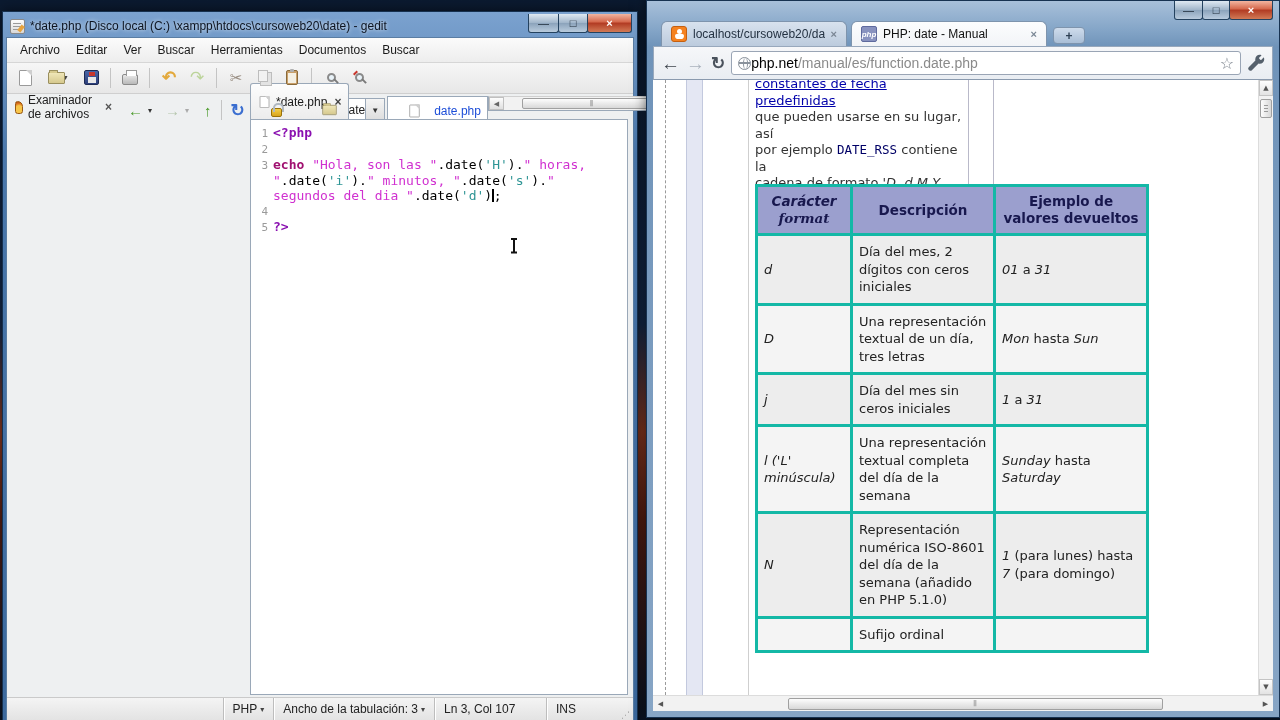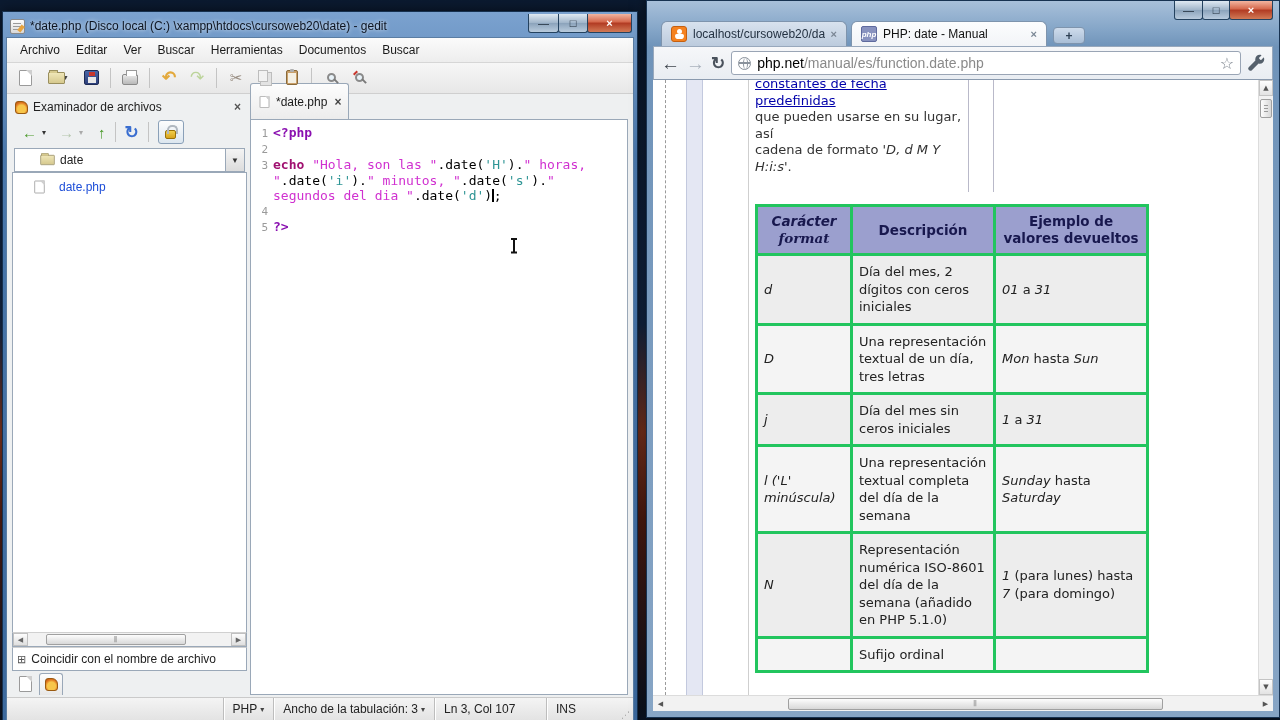--- a/index.html
+++ b/index.html
@@ -52,21 +52,21 @@
   .ic-copy { width:10px; height:12px; border:1px solid #bdbdbd; background:#f2f2f2; box-shadow:3px 3px 0 #e3e3e3, 3px 3px 0 1px #bdbdbd; margin:-3px 3px 0 0; }
   .ic-paste { width:12px; height:15px; background:#c9a06a; border:1px solid #8a6a3a; border-radius:2px; position:relative; }
   .ic-paste::before { content:""; position:absolute; left:1px; top:2px; width:8px; height:10px; background:#f4f0e4; }
   .ic-paste::after { content:""; position:absolute; left:3px; top:-2px; width:4px; height:3px; background:#b0b0b0; border-radius:1px; }
   .ic-mag { width:9px; height:9px; border:2px solid #8a8a8a; border-radius:50%; position:relative; background:#e8f2f8; }
   .ic-mag::after { content:""; position:absolute; width:6px; height:2px; background:#7a7a7a; transform:rotate(45deg); right:-5px; bottom:-2px; }
   .ic-mag.repl::before { content:""; position:absolute; width:5px; height:2px; background:#c8372e; transform:rotate(-45deg); left:-4px; top:-3px; }
 
   .g-main { flex:1; display:flex; padding:2px 5px; gap:3px; min-height:0; }
   
-  .g-side { width:235px; display:flex; flex-direction:column; min-height:0; }
+  .g-side { width:235px; display:flex; flex-direction:row; min-height:0; }
   .s-header { height:22px; display:flex; align-items:center; gap:5px; font-size:12px; color:#222; padding:0 3px; }
   .s-header .flame, .fb-flame { width:13px; height:13px; background:radial-gradient(circle at 50% 65%, #f7c64a 0 45%, #e07820 70%, #b24a10 100%); border-radius:3px 6px 3px 3px; border:1px solid #9a5a10; }
   .s-close { margin-left:auto; color:#555; font-size:12px; font-weight:bold; padding:0 3px; }
   .s-toolbar { height:28px; display:flex; align-items:center; gap:3px; padding:0 4px; }
   .s-tb-glyph { font-size:15px; font-weight:bold; line-height:1; }
   .green { color:#4a9a2a; } .disabled-green { color:#b5c6ad; } .blue { color:#3a6ed0; }
   .s-drop { font-size:8px; color:#333; padding:0 2px; }
   .s-drop.dis { color:#aaa; }
   .lockbtn { width:26px; height:24px; border:1px solid #8aa0b8; border-radius:3px; background:linear-gradient(#fdfdfd,#dce6ef); display:flex; align-items:center; justify-content:center; }
   .ic-lock { width:11px; height:9px; background:linear-gradient(#f2cf4a,#d8a41e); border:1px solid #9a7208; border-radius:2px; position:relative; margin-top:5px; }
@@ -126,21 +126,21 @@
   .c-tab-close { color:#7a8694; font-size:11px; font-weight:bold; }
   .favicon-xampp { width:16px; height:16px; background:#f58220; border-radius:3px; position:relative; flex:none; border:1px solid #c45f10; }
   .favicon-xampp::before { content:""; position:absolute; left:5px; top:2px; width:5px; height:5px; background:#fff; border-radius:50%; }
   .favicon-xampp::after { content:""; position:absolute; left:3px; bottom:2px; width:9px; height:5px; background:#fff; border-radius:2px 2px 4px 4px; }
   .favicon-php { width:16px; height:16px; background:#8892bf; border-radius:2px; color:#fff; font-style:italic; font-weight:bold; font-size:8px; display:flex; align-items:center; justify-content:center; flex:none; border:1px solid #5f6a9e; }
   .c-newtab { width:32px; height:17px; margin-left:6px; margin-bottom:2px; background:linear-gradient(#cfdcec,#a9bed6); border:1px solid #7e94ad; border-radius:4px; display:flex; align-items:center; justify-content:center; font-size:12px; font-weight:bold; color:#2e4054; }
   .c-toolbar { position:absolute; left:6px; right:6px; top:45px; height:34px; background:linear-gradient(#f6f7f9,#e9edf2); border:1px solid #98a8bc; border-bottom:1px solid #8a9aae; display:flex; align-items:center; padding:0 7px; gap:6px; }
   .navbtn { font-size:19px; line-height:1; color:#3d444c; }
   .navbtn.dis { color:#aab2bc; }
   .reload { font-size:17px; font-weight:bold; color:#4a525c; }
-  .omnibox { flex:1; height:24px; background:#fff; border:1px solid #9aa5b5; border-radius:3px; display:flex; align-items:center; padding:0 6px; gap:6px; }
+  .omnibox { flex:1; height:24px; background:#fff; border:1px solid #9aa5b5; border-radius:3px; display:flex; align-items:center; padding:0 6px; }
   .globe { width:13px; height:13px; border:1.5px solid #8a929c; border-radius:50%; position:relative; flex:none; }
   .globe::before { content:""; position:absolute; left:0; right:0; top:4.5px; height:1.5px; background:#8a929c; }
   .globe::after { content:""; position:absolute; left:3.5px; top:0; bottom:0; width:3px; border:1.5px solid #8a929c; border-top:none; border-bottom:none; border-radius:50%; }
   .url { font-size:14px; white-space:nowrap; overflow:hidden; flex:1; }
   .url .host { color:#000; } .url .path { color:#8a8a8a; }
   .star { font-size:16px; color:#7a828c; margin-left:auto; }
   .wrench { width:18px; height:18px; flex:none; }
   .wrench svg { width:100%; height:100%; fill:#55606c; }
 
   .c-content { position:absolute; left:6px; right:6px; top:79px; bottom:6px; background:#fff; overflow:hidden; font-family:"DejaVu Sans", sans-serif; }
@@ -148,21 +148,21 @@
   .decor-strip { position:absolute; left:33px; width:17px; top:0; bottom:16px; background:#e4e7f3; border-left:1px solid #c3c9de; border-right:1px solid #c3c9de; }
   .decor-line { position:absolute; left:95px; top:0; bottom:16px; border-left:1px solid #cfcfcf; }
   .decor-noteR1 { position:absolute; left:315px; top:0; height:112px; border-left:1px solid #b9b9c9; }
   .decor-noteR2 { position:absolute; left:340px; top:0; height:112px; border-left:1px solid #b9b9c9; }
   .note { position:absolute; left:102px; top:-4px; width:215px; font-size:13px; line-height:16.5px; color:#333; }
   .n-link { color:#0000aa; text-decoration:underline; }
   .n-code { font-family:"DejaVu Sans Mono", monospace; color:#000066; font-size:12.5px; }
   .n-i { font-style:italic; }
   .c-heading { position:absolute; left:102px; top:80px; width:392px; text-align:center; font-size:13.5px; font-weight:bold; color:#1a1a1a; line-height:17px; }
   .c-heading .fmt { font-style:italic; font-weight:bold; font-family:"DejaVu Serif", serif; }
-  .fmt-table { position:absolute; left:102px; top:124px; border-collapse:separate; border-spacing:3px; background:#22c55e; }
+  .fmt-table { position:absolute; left:102px; top:104px; border-collapse:separate; border-spacing:3px; background:#14b8a6; }
   .fmt-table th { background:#9b9fce; color:#18184e; font-size:13.5px; font-weight:bold; padding:6px 4px; text-align:center; line-height:17px; }
   .fmt-table th .fmt { font-family:"DejaVu Serif", serif; font-weight:bold; }
   .fmt-table td { font-size:13px; color:#222; padding:7px 6px; line-height:17.5px; vertical-align:middle; }
   .fmt-table tr:nth-child(odd) td { background:#ededed; }
   .fmt-table tr:nth-child(even) td { background:#f4f4f4; }
   .col-char { width:92px; font-style:italic; }
   .col-desc { width:140px; }
   .col-ex { width:150px; font-style:normal; }
   .col-ex i { font-style:italic; }
   tr.group .col-char { text-align:center; font-weight:bold; font-family:"DejaVu Serif", serif; }
@@ -370,20 +370,21 @@
     </div>
     <div class="c-content">
       <div class="decor-dash"></div>
       <div class="decor-strip"></div>
       <div class="decor-line"></div>
       <div class="decor-noteR1"></div>
       <div class="decor-noteR2"></div>
       <div class="note" id="note-block">
           <div><span class="n-link">constantes de fecha predefinidas</span></div>
           <div><span>que pueden usarse en su lugar, así</span></div>
+          <div><span>por ejemplo </span><span class="n-code">DATE_RSS</span><span> contiene la</span></div>
           <div><span>cadena de formato </span><span class="n-i">'D, d M Y H:i:s'</span><span>.</span></div>
         </div>
       <table class="fmt-table">
         <thead>
           <tr>
             <th class="col-char"><span>Carácter</span><br><span class="fmt" style="font-style:italic">format</span></th>
             <th class="col-desc"><span>Descripción</span></th>
             <th class="col-ex"><span>Ejemplo de</span><br><span>valores devueltos</span></th>
           </tr>
         </thead>

